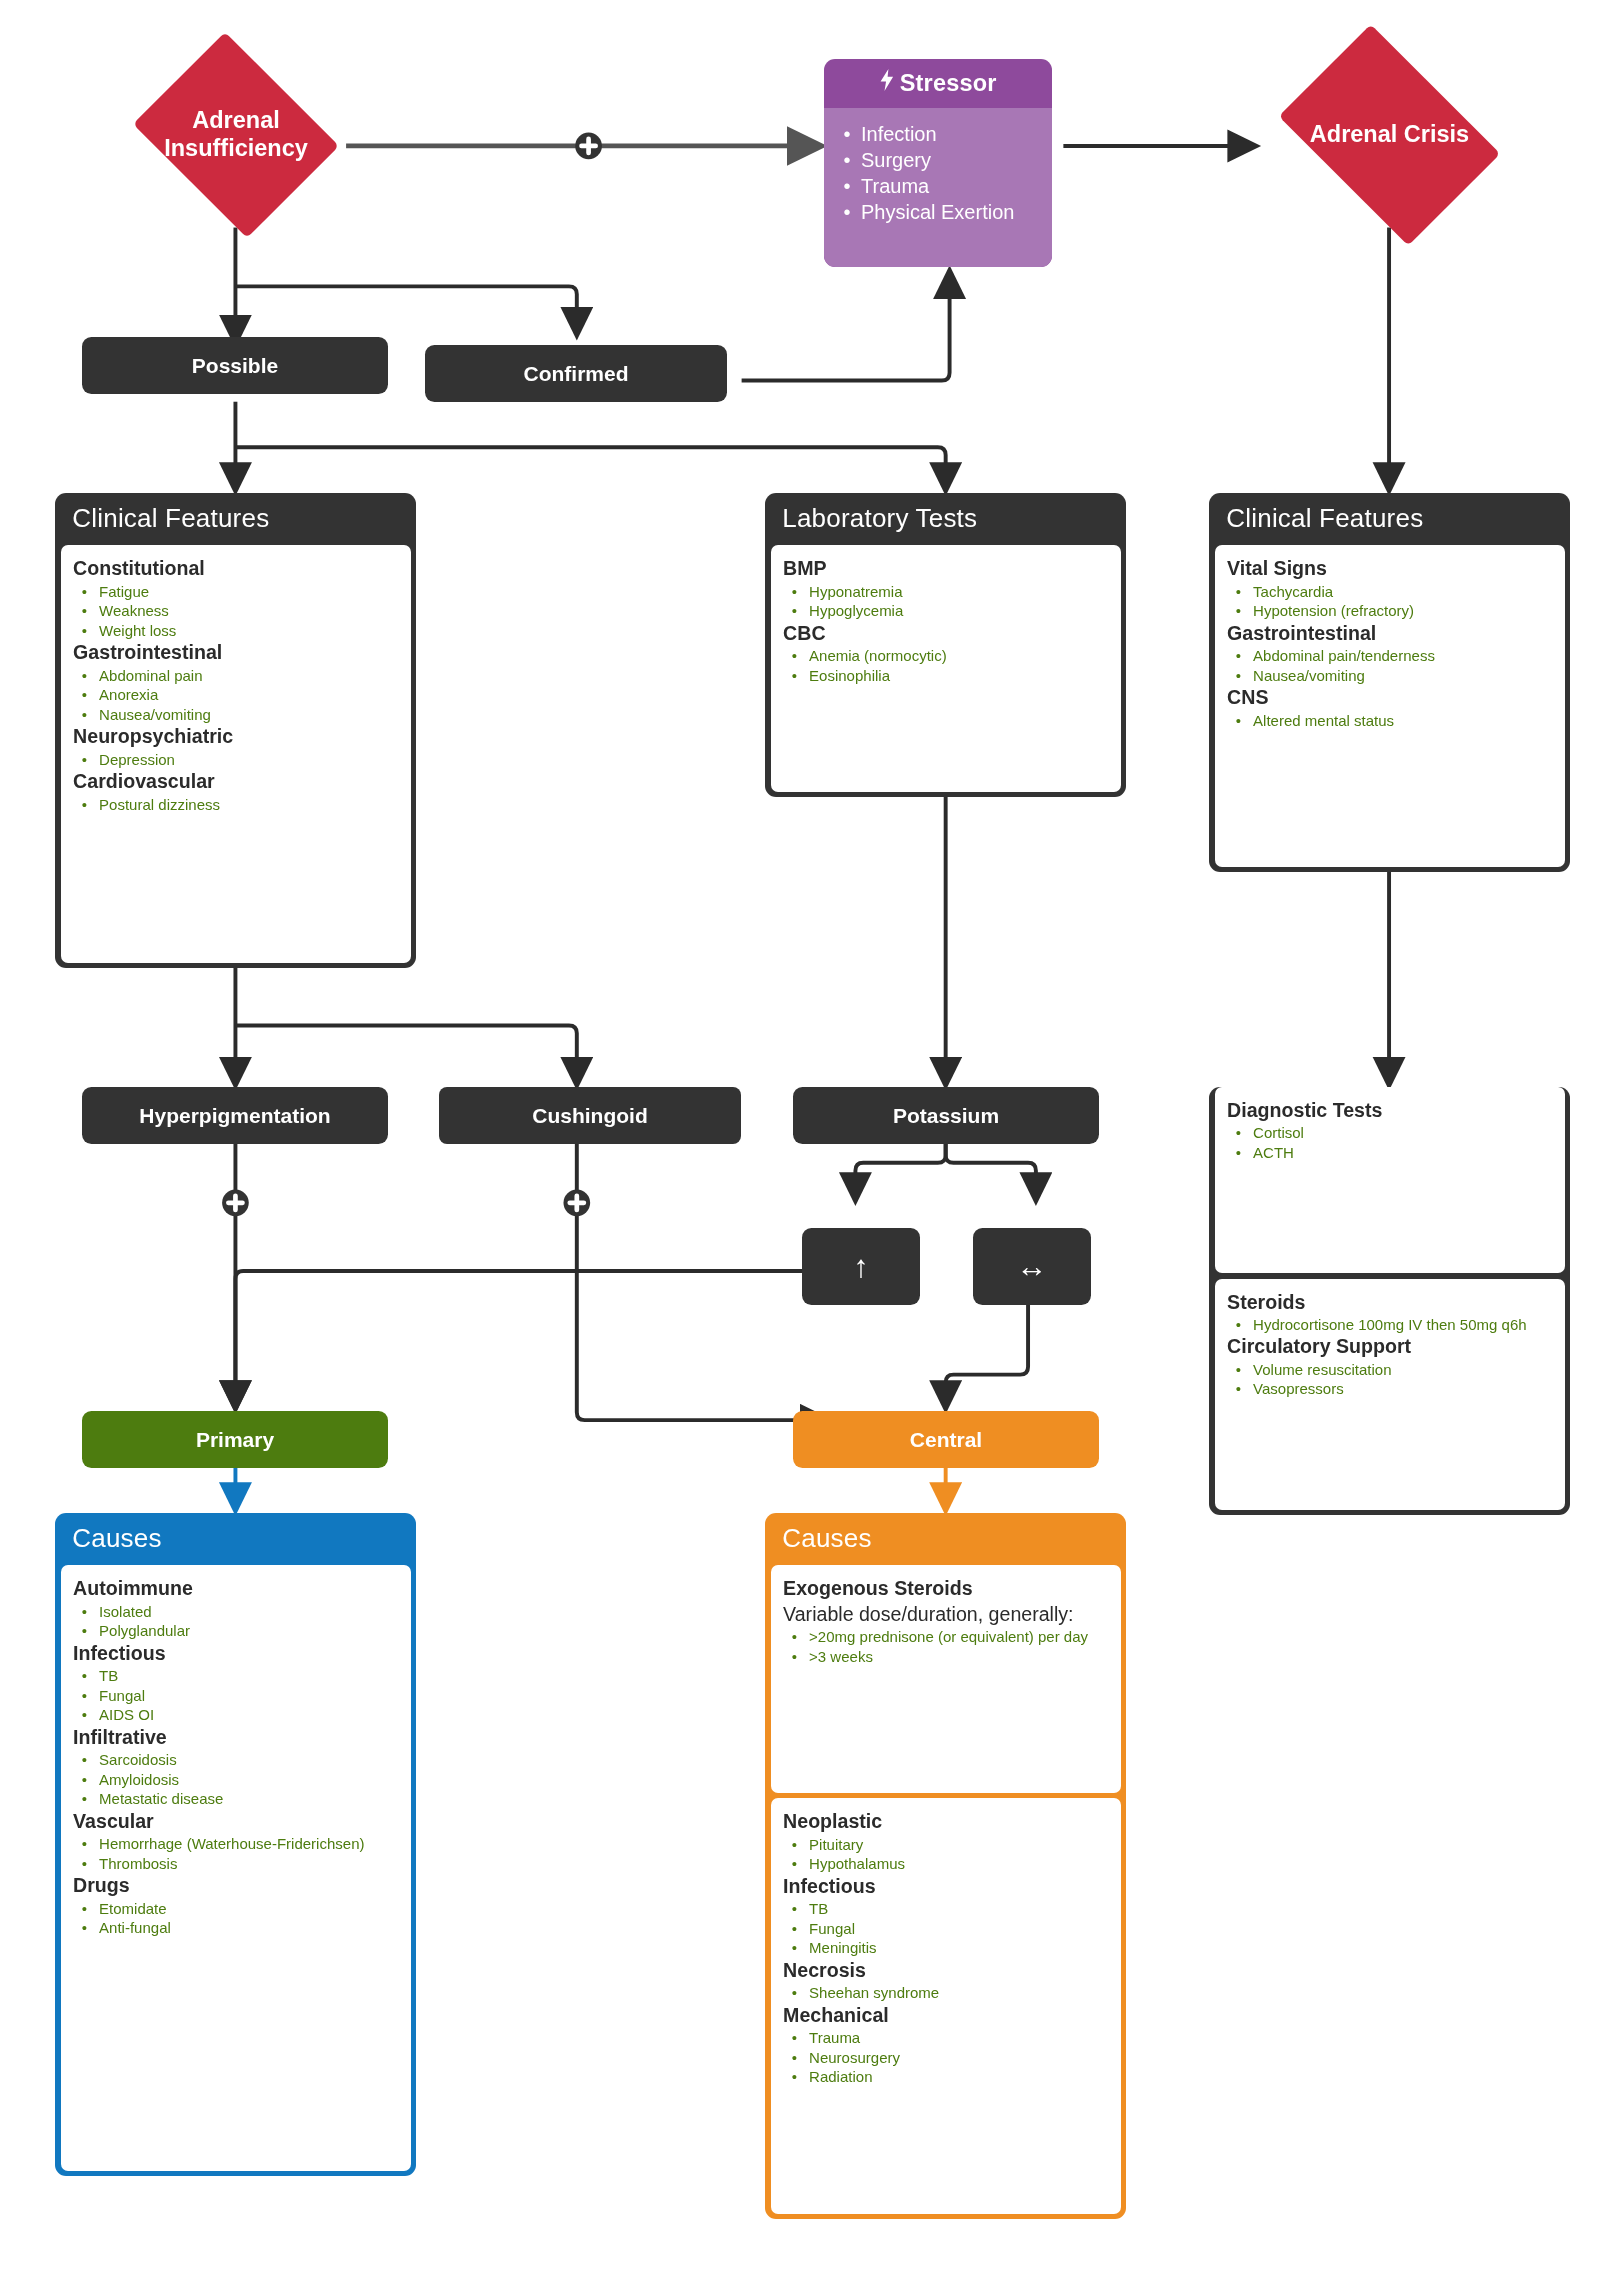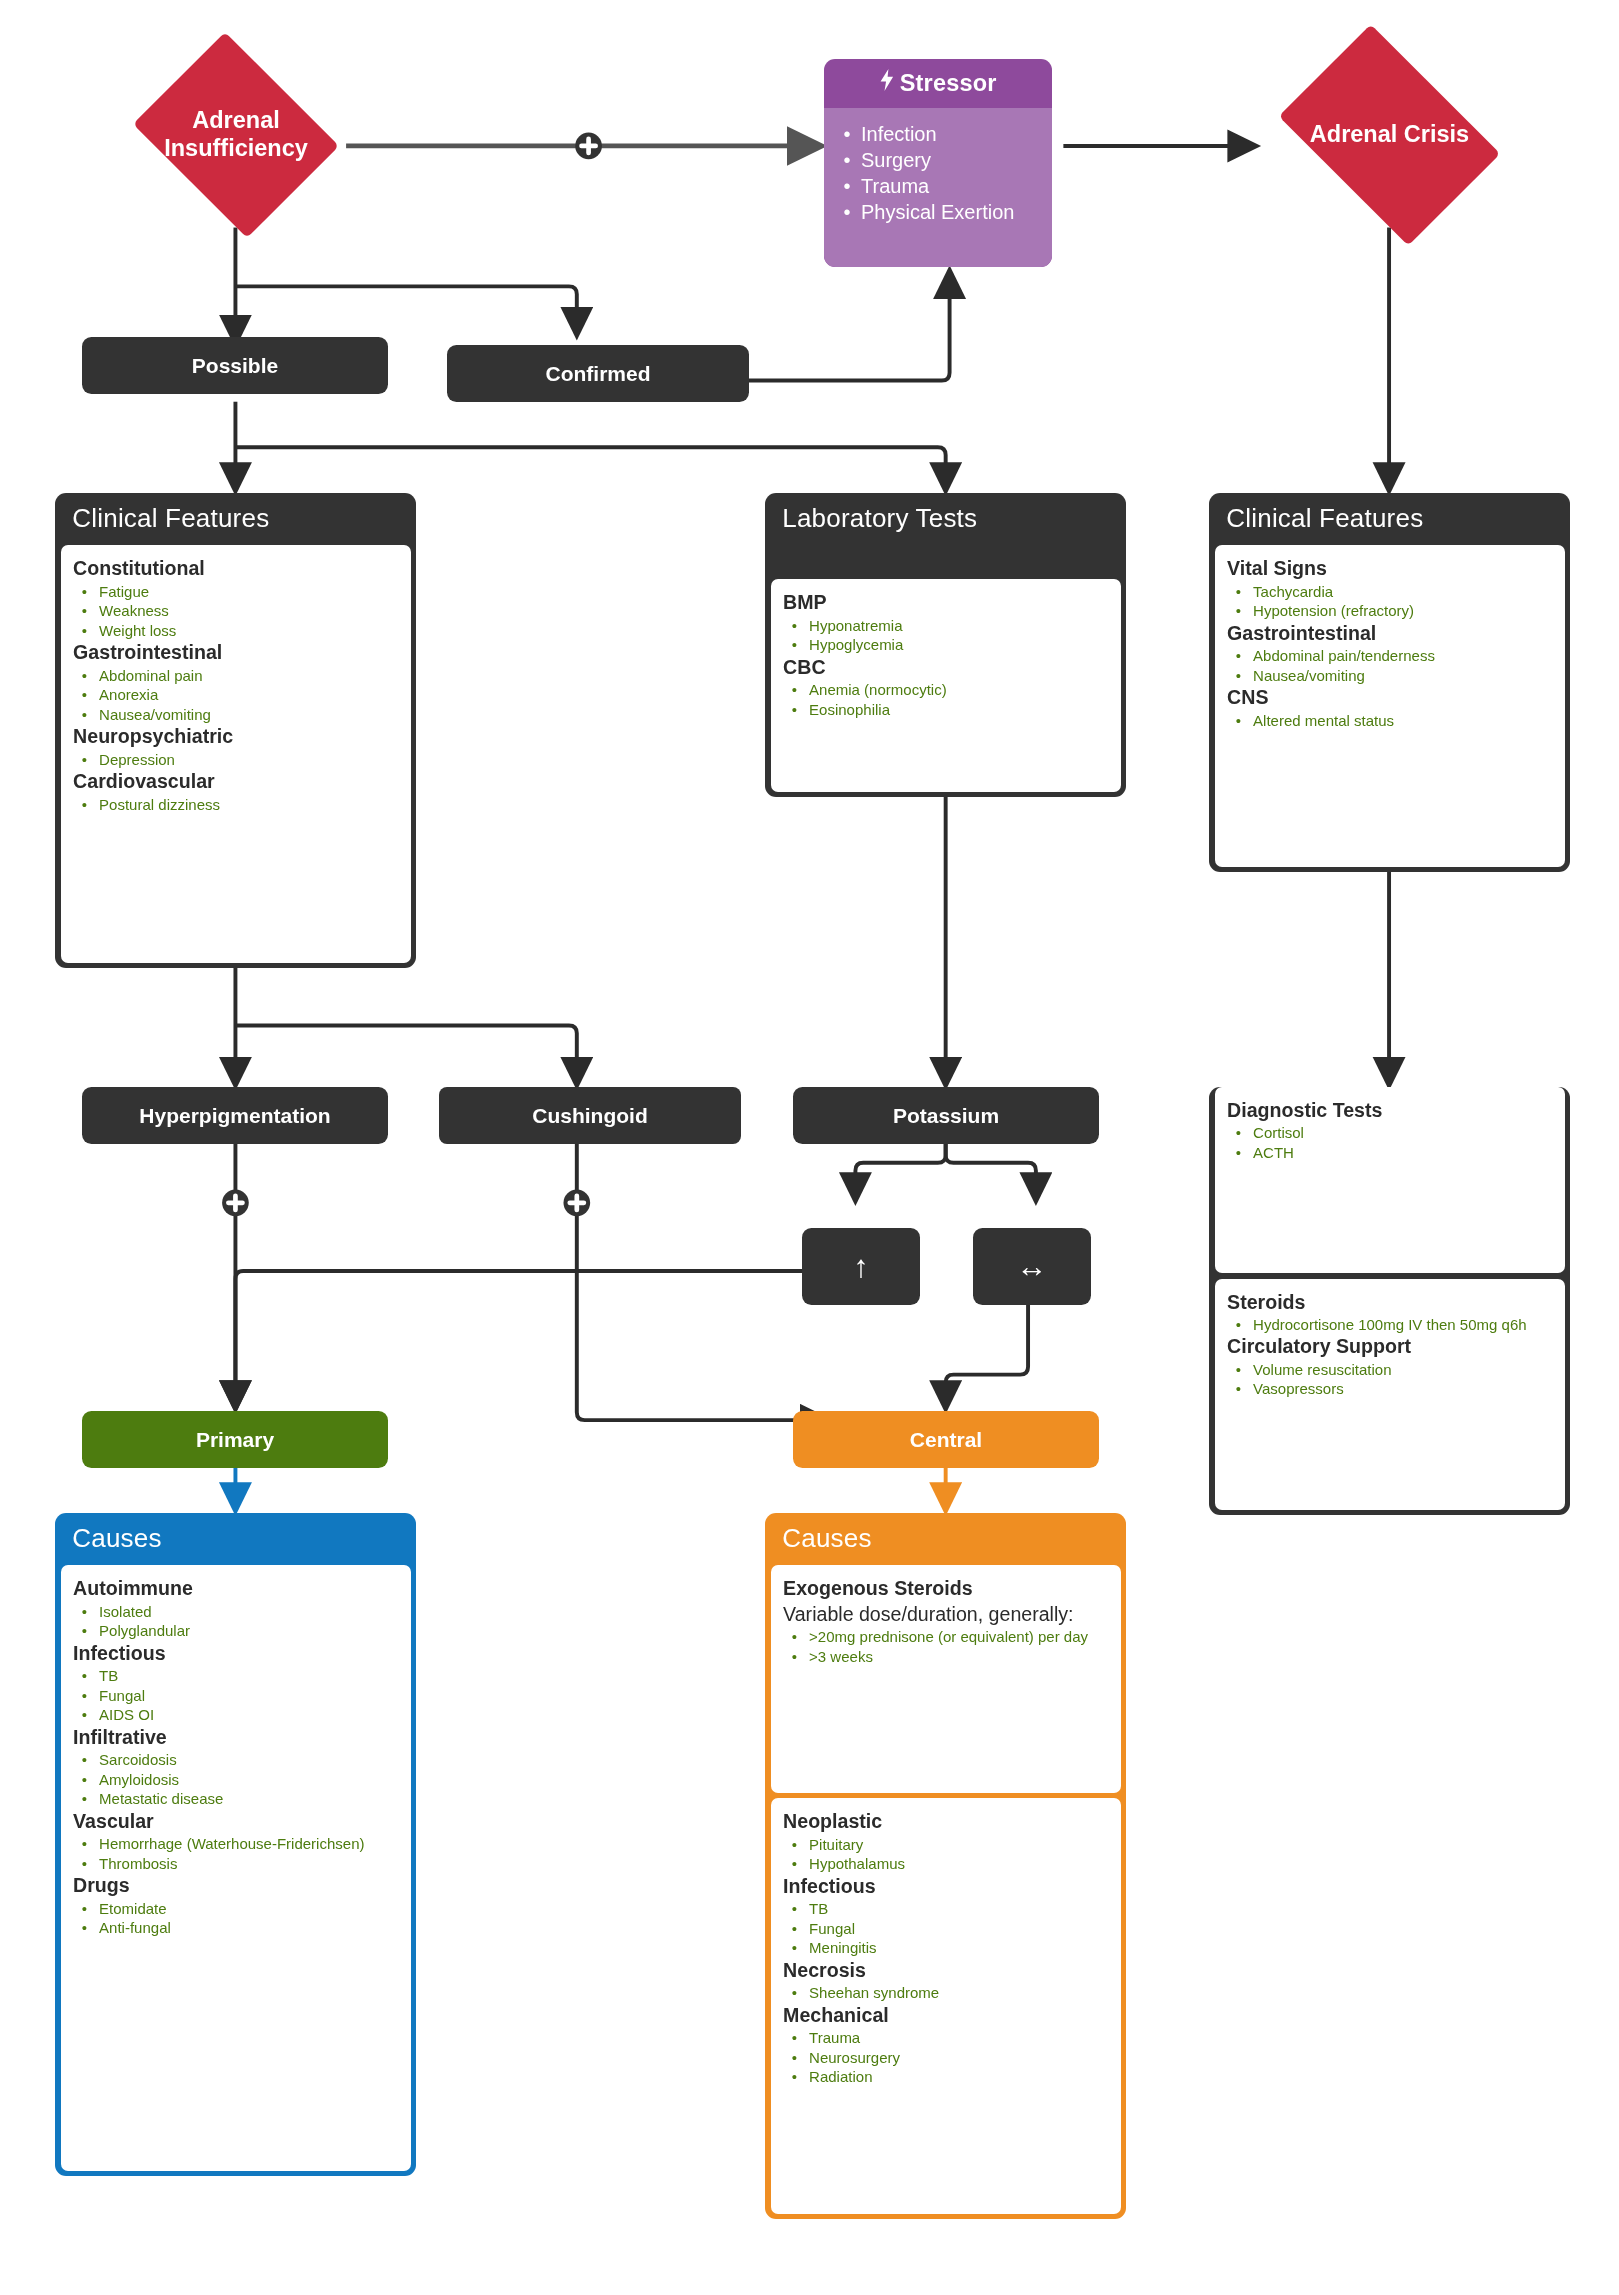--- a/index.html
+++ b/index.html
@@ -191,21 +191,21 @@
   </div>
 
   <div class="node diamond" style="left:1260px; top:43px; width:259px; height:184px; font-size:23.5px;">
     <span class="dshape"></span>
     <span class="dtext">Adrenal Crisis</span>
   </div>
 
   <div class="node pill" style="left:82px; top:337px; width:306px; height:57px;">
     <span>Possible</span>
   </div>
-  <div class="node pill" style="left:447px; top:345px; width:302px; height:57px;">
+  <div class="node pill" style="left:425px; top:345px; width:302px; height:57px;">
     <span>Confirmed</span>
   </div>
 
   <div class="node panel dark" style="left:55px; top:493px; width:361px; height:475px;">
     <div class="phead">Clinical Features</div>
     <div class="pbody">
       <div class="grp">Constitutional</div>
       <ul class="items">
         <li>Fatigue</li>
         <li>Weakness</li>
@@ -221,21 +221,21 @@
       <ul class="items">
         <li>Depression</li>
       </ul>
       <div class="grp">Cardiovascular</div>
       <ul class="items">
         <li>Postural dizziness</li>
       </ul>
     </div>
   </div>
 
-  <div class="node panel dark" style="left:765px; top:493px; width:361px; height:304px;gap:34px;">
+  <div class="node panel dark" style="left:765px; top:493px; width:361px; height:304px;">
     <div class="phead">Laboratory Tests</div>
     <div class="pbody">
       <div class="grp">BMP</div>
       <ul class="items">
         <li>Hyponatremia</li>
         <li>Hypoglycemia</li>
       </ul>
       <div class="grp">CBC</div>
       <ul class="items">
         <li>Anemia (normocytic)</li>

